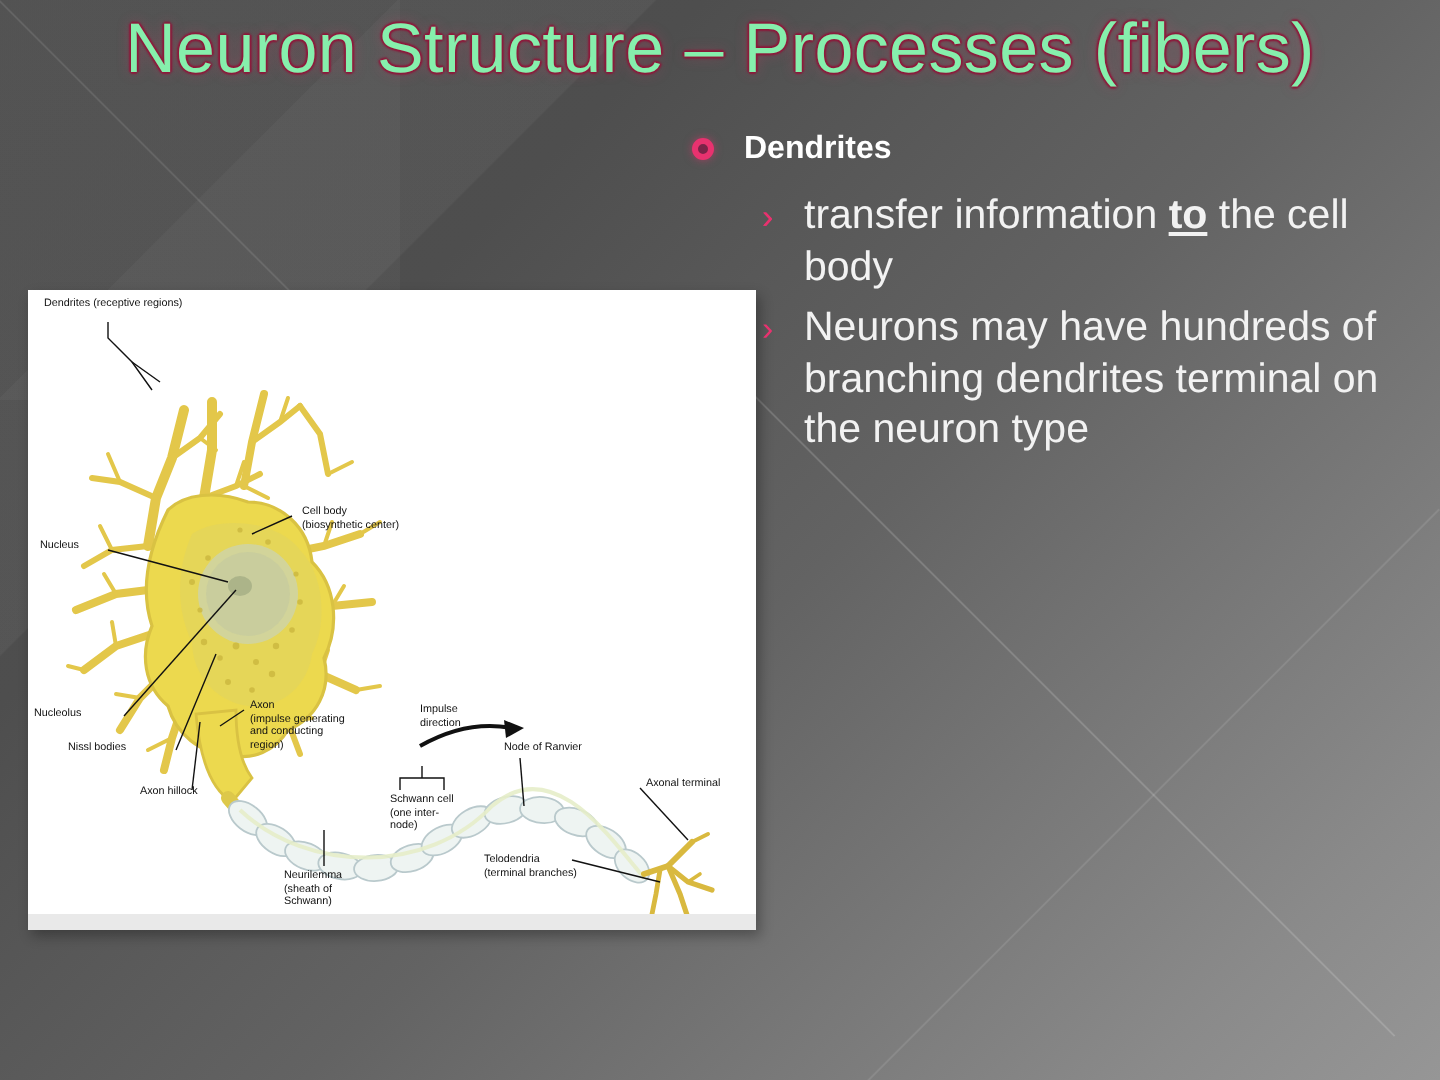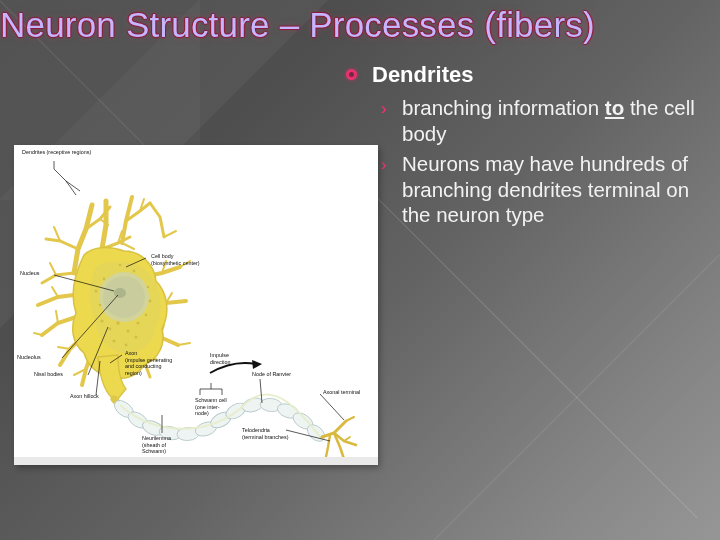--- a/index.html
+++ b/index.html
@@ -42,25 +42,26 @@
     transform-origin: 0 0;
   }
   .hairline.dim { background: rgba(255,255,255,0.10); }
 
   
   .title {
     position: absolute;
     left: 0;
     top: 2px;
     width: 720px;
+    text-align: center;
     font-size: 35px;
     line-height: 46px;
     font-weight: 400;
     letter-spacing: 0.2px;
-    color: #c4b5fd;
+    color: #86efac;
     text-shadow:
        0 0 1px #8e1a3c,
        1px 0 1px #8e1a3c,
       -1px 0 1px #8e1a3c,
        0 1px 1px #8e1a3c,
        0 -1px 1px #8e1a3c,
        0 0 7px rgba(244,55,110,0.35);
     white-space: nowrap;
   }
 
@@ -68,21 +69,21 @@
   .content {
     position: absolute;
     left: 344px;
     top: 60px;
     width: 368px;
   }
   .lvl1 {
     position: relative;
     padding-left: 28px;
     margin: 0 0 4px 0;
-    font-size: 22px;
+    font-size: 16px;
     line-height: 30px;
     font-weight: bold;
     color: #ffffff;
   }
   .lvl1 .ring {
     position: absolute;
     left: 2px;
     top: 9px;
     width: 11px;
     height: 11px;
@@ -355,21 +356,21 @@
     </div>
 
     <ul class="lvl2-list">
 
       <li class="lvl2">
         <span class="chev">›</span>
       </li>
 
       <li class="lvl2">
         <span class="chev">›</span>
-        <span>branching information </span><u>to</u><span> the cell body</span>
+        <span>transfer information </span><u>to</u><span> the cell body</span>
       </li>
 
       <li class="lvl2">
         <span class="chev">›</span>
         <span>Neurons may have hundreds of branching dendrites terminal on the neuron type</span>
       </li>
 
     </ul>
   </div>
 

